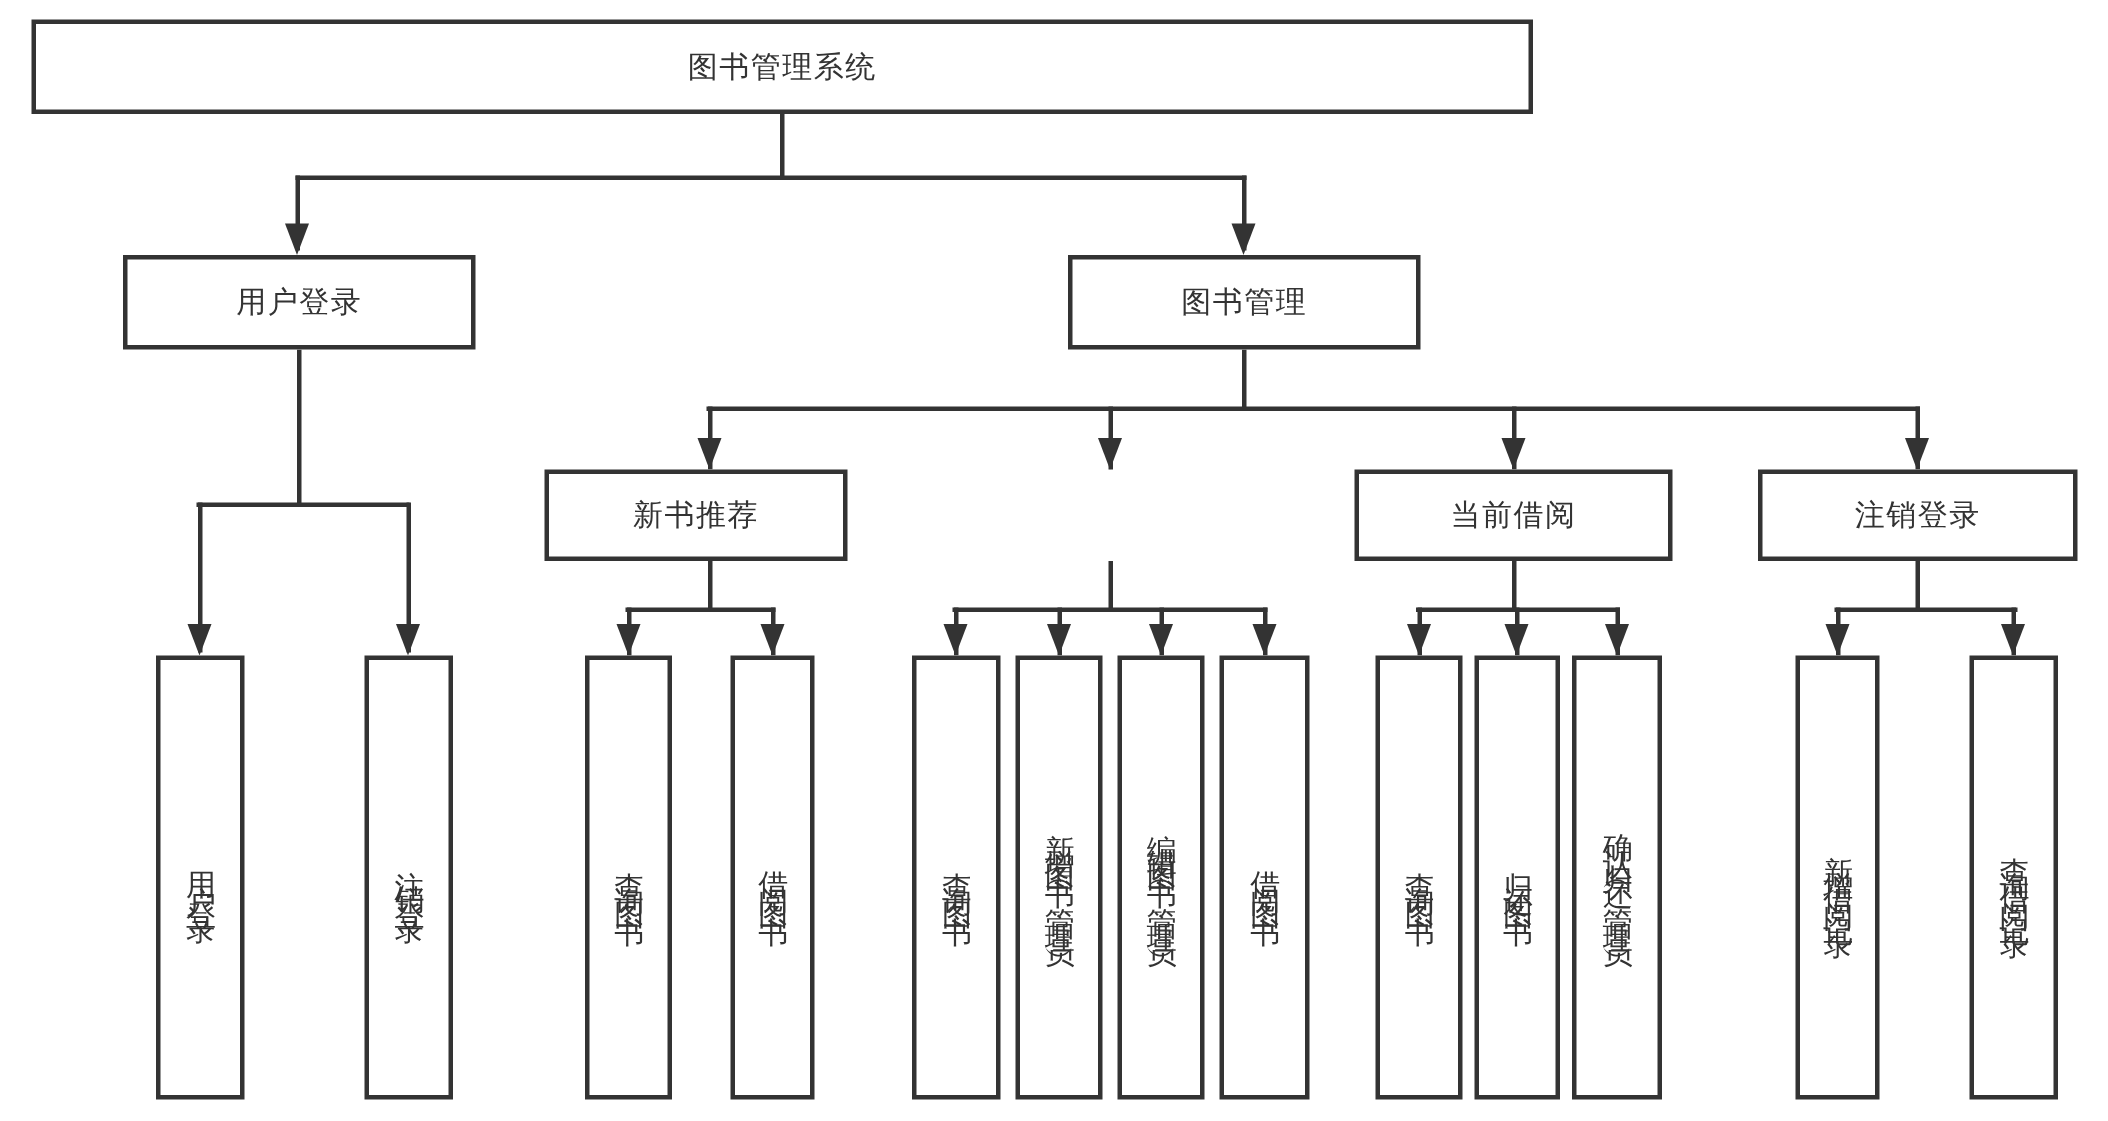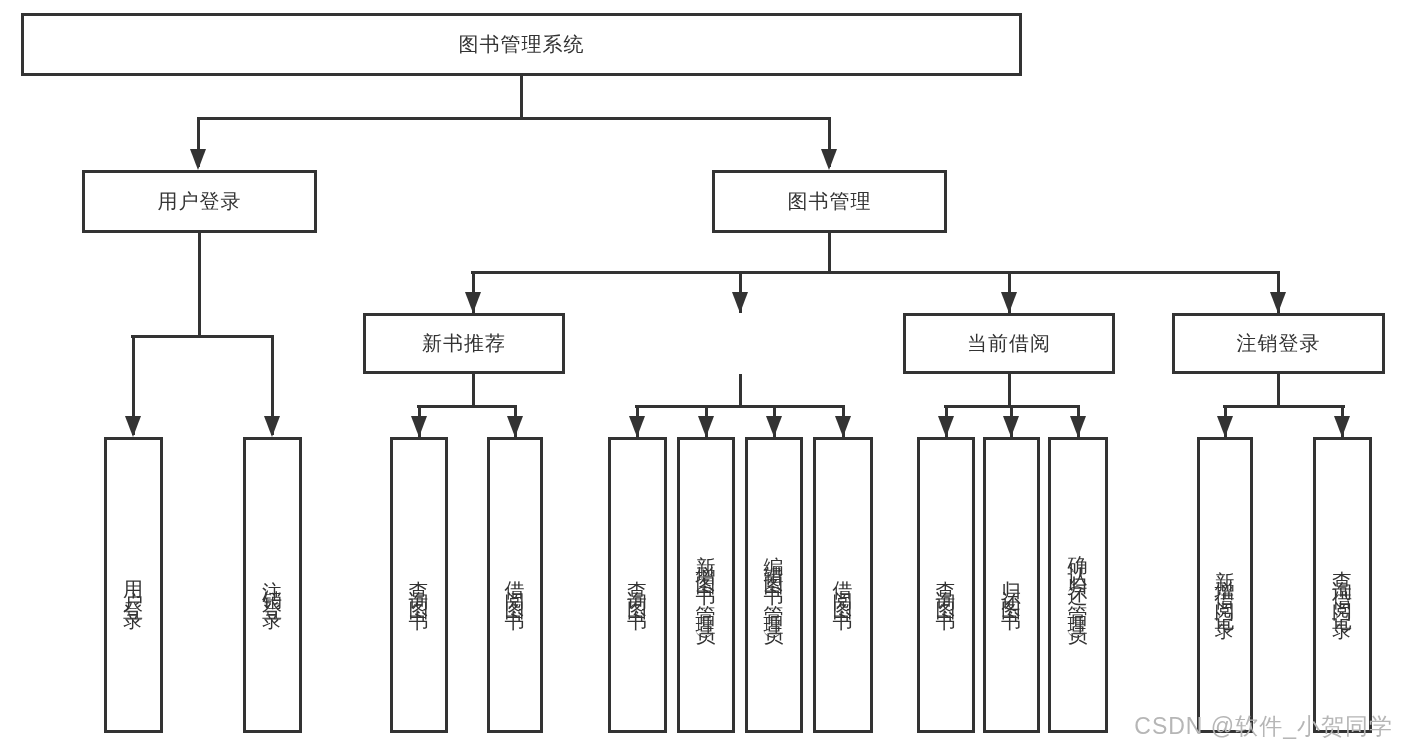--- a/index.html
+++ b/index.html
@@ -160,15 +160,14 @@
     <span class="vtext">确认归还（管理员）</span>
   </div>
 
   <div class="box leaf" style="left:1197px;width:56px">
     <span class="vtext">新增借阅记录</span>
   </div>
   <div class="box leaf" style="left:1313px;width:59px">
     <span class="vtext">查询借阅记录</span>
   </div>
 
-  <div class="watermark">CSDN @软件_小贺同学</div>
 
 </div>
 
 </body></html>

